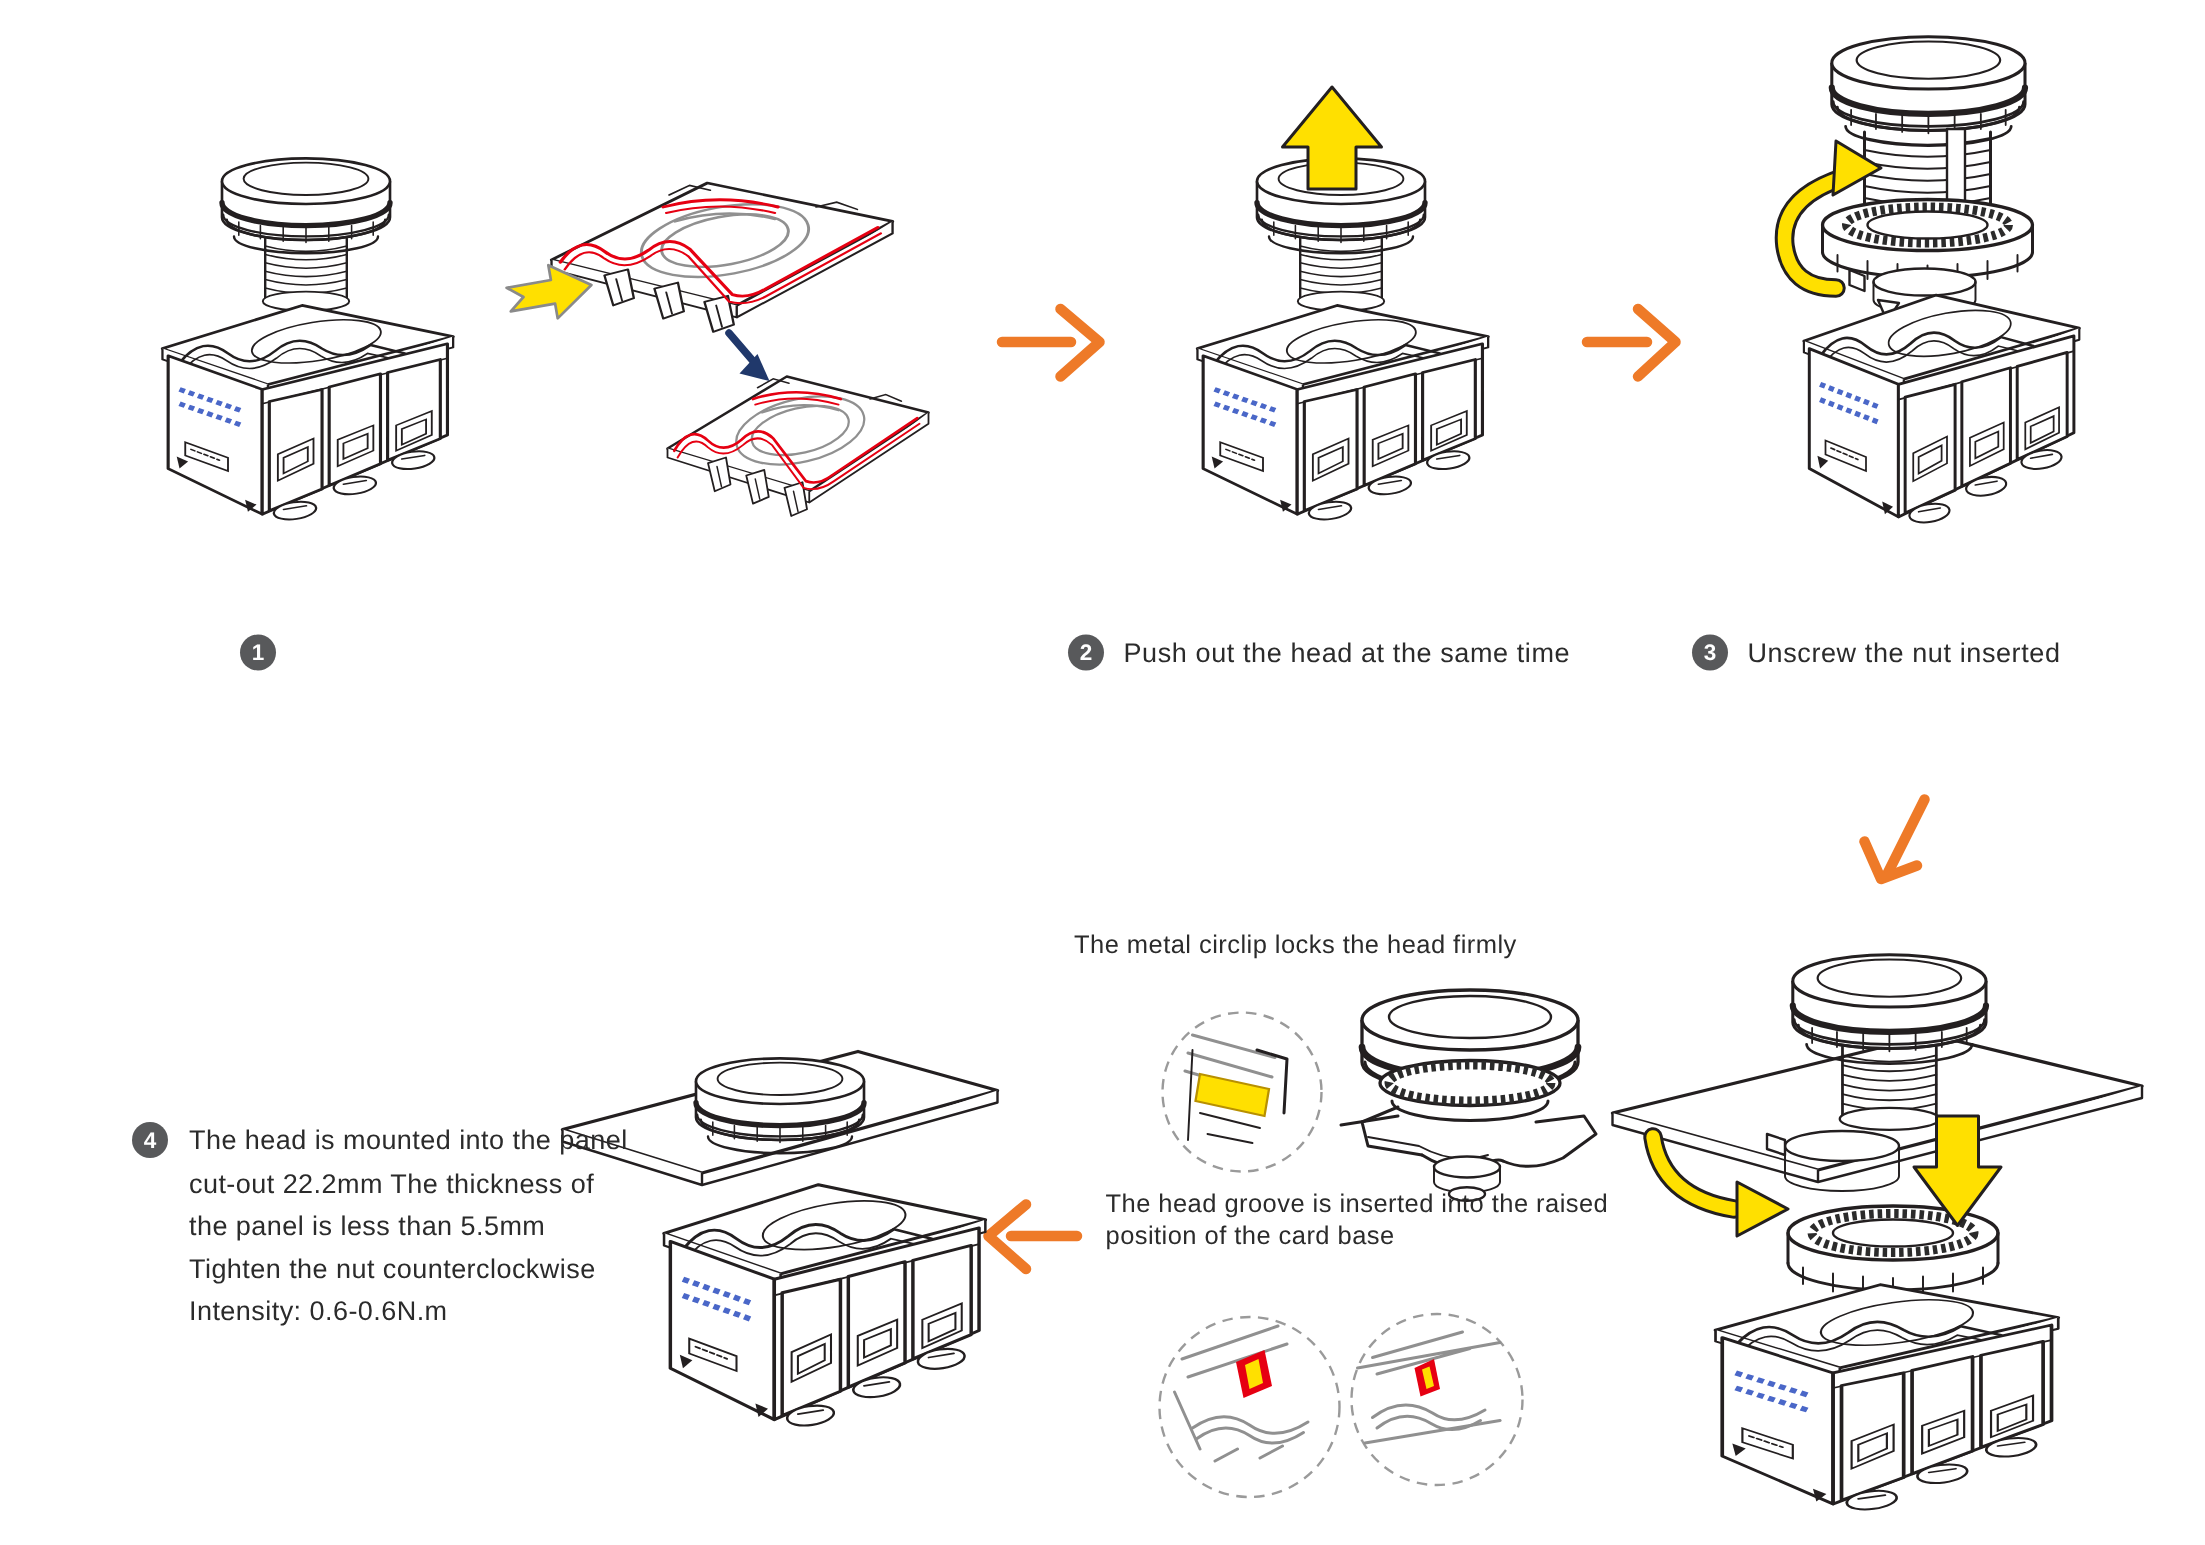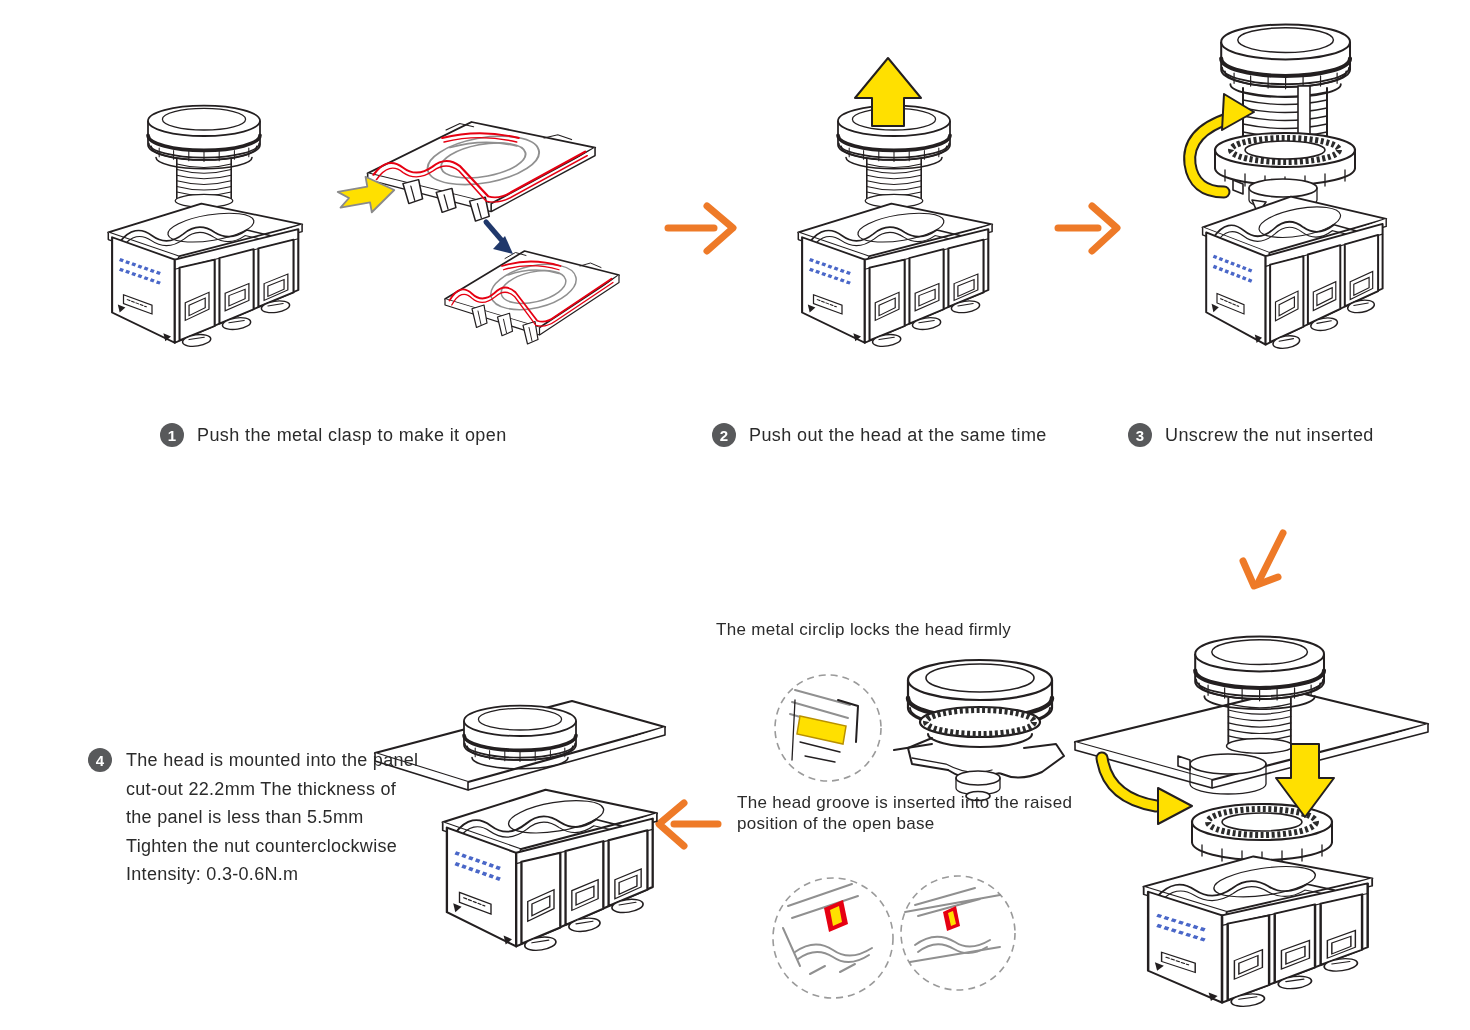--- a/index.html
+++ b/index.html
@@ -267,33 +267,32 @@
       <polygon class="fw" points="375,753 572,701 665,727 468,782"></polygon>
       <polyline class="fw1" points="375,753 375,761 468,790 468,782"></polyline>
       <polyline class="fw1" points="468,790 665,735 665,727"></polyline>
       <use href="#bezel" transform="translate(456,700) scale(0.8)"></use>
       <use href="#base" transform="translate(428,770) scale(1.05,0.9)"></use>
     </g>
   </svg>
 
   <div class="cap" style="left:160px;top:423px;">
     <span class="badge">1</span>
-    <span class="cap-text">Push the metal clasp to make it open</span>
   </div>
   <div class="cap" style="left:712px;top:423px;">
     <span class="badge">2</span>
     <span class="cap-text">Push out the head at the same time</span>
   </div>
   <div class="cap" style="left:1128px;top:423px;">
     <span class="badge">3</span>
     <span class="cap-text">Unscrew the nut inserted</span>
   </div>
 
   <div class="note" style="left:716px;top:620px;text-align:right;">The metal circlip locks the head firmly</div>
 
-  <div class="note" style="left:737px;top:792px;width:345px;line-height:21px;">The head groove is inserted into the raised position of the open base</div>
+  <div class="note" style="left:737px;top:792px;width:345px;line-height:21px;">The head groove is inserted into the raised position of the card base</div>
 
   <div class="step4">
     <span class="badge">4</span>
-    <span class="step4-text">The head is mounted into the panel cut-out 22.2mm The thickness of the panel is less than 5.5mm Tighten the nut counterclockwise Intensity: 0.3-0.6N.m</span>
+    <span class="step4-text">The head is mounted into the panel cut-out 22.2mm The thickness of the panel is less than 5.5mm Tighten the nut counterclockwise Intensity: 0.6-0.6N.m</span>
   </div>
 
 </div>
 
 </body></html>

